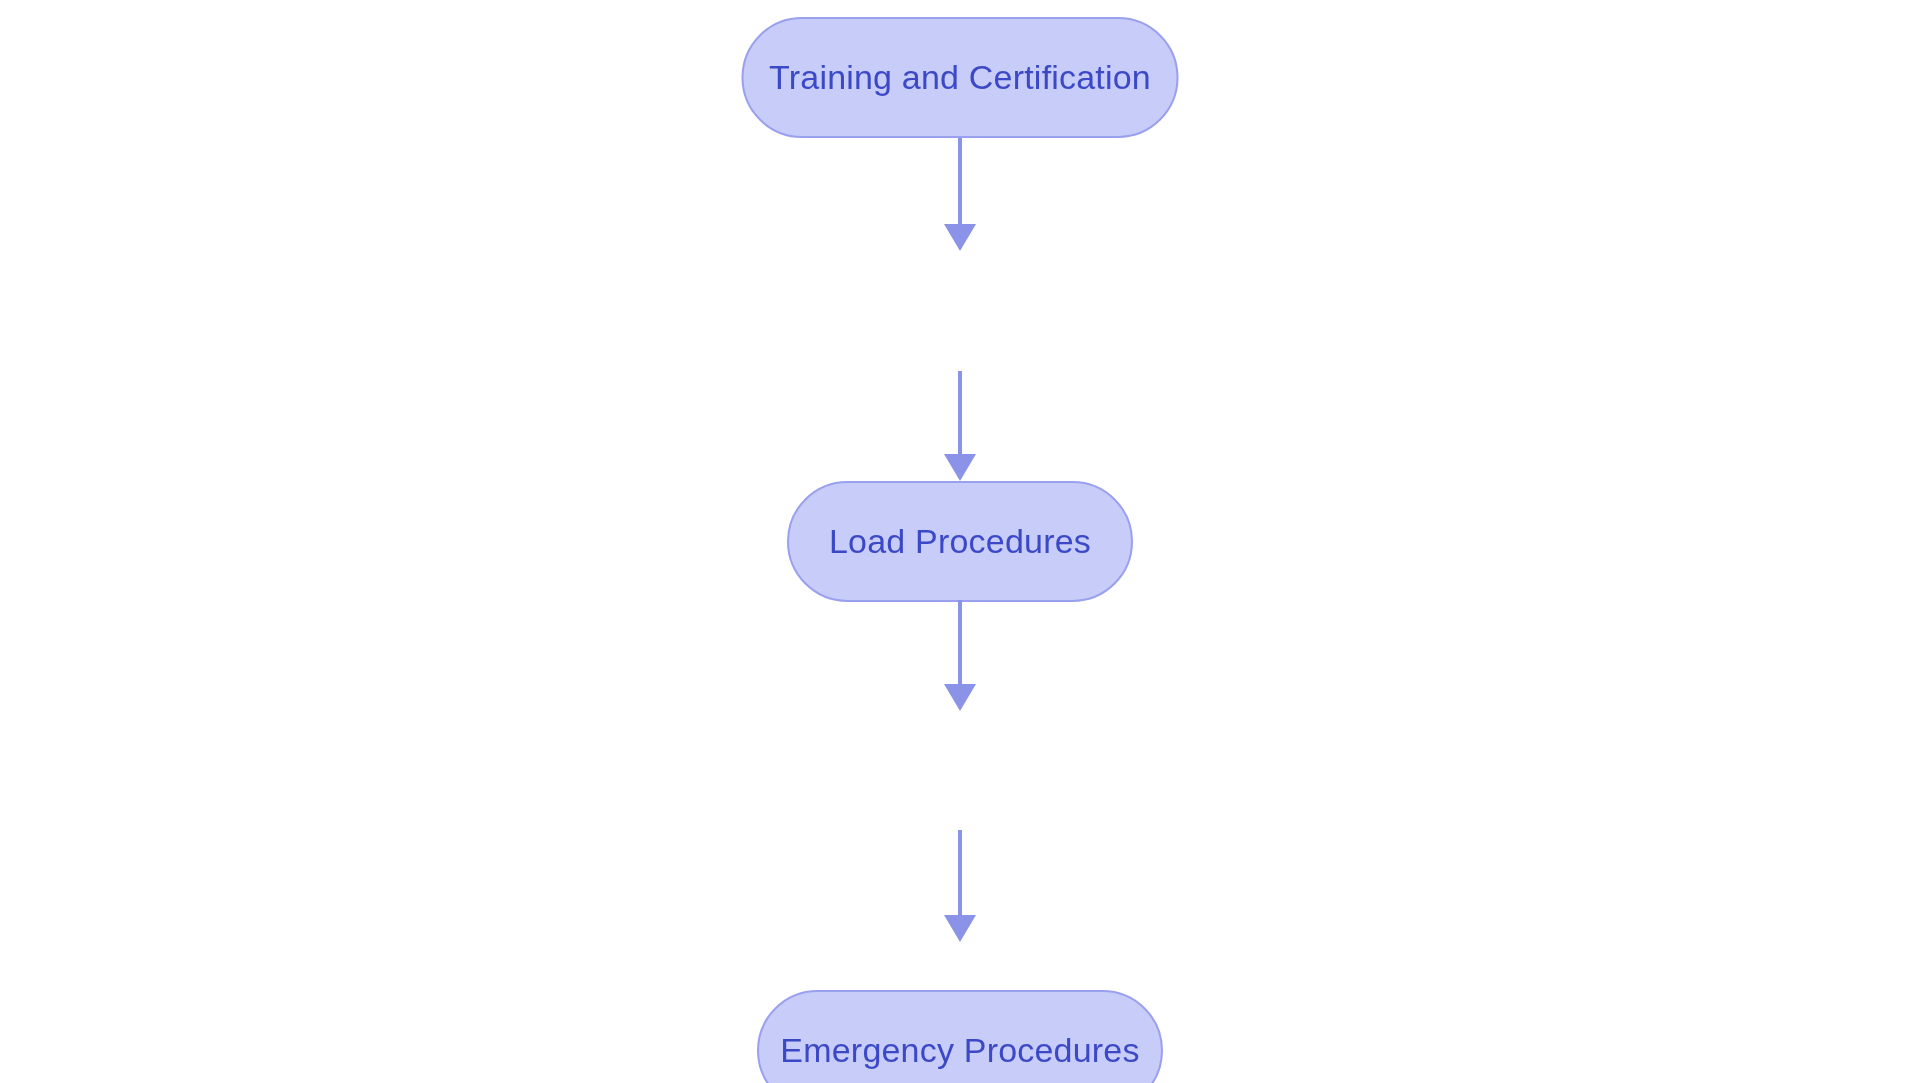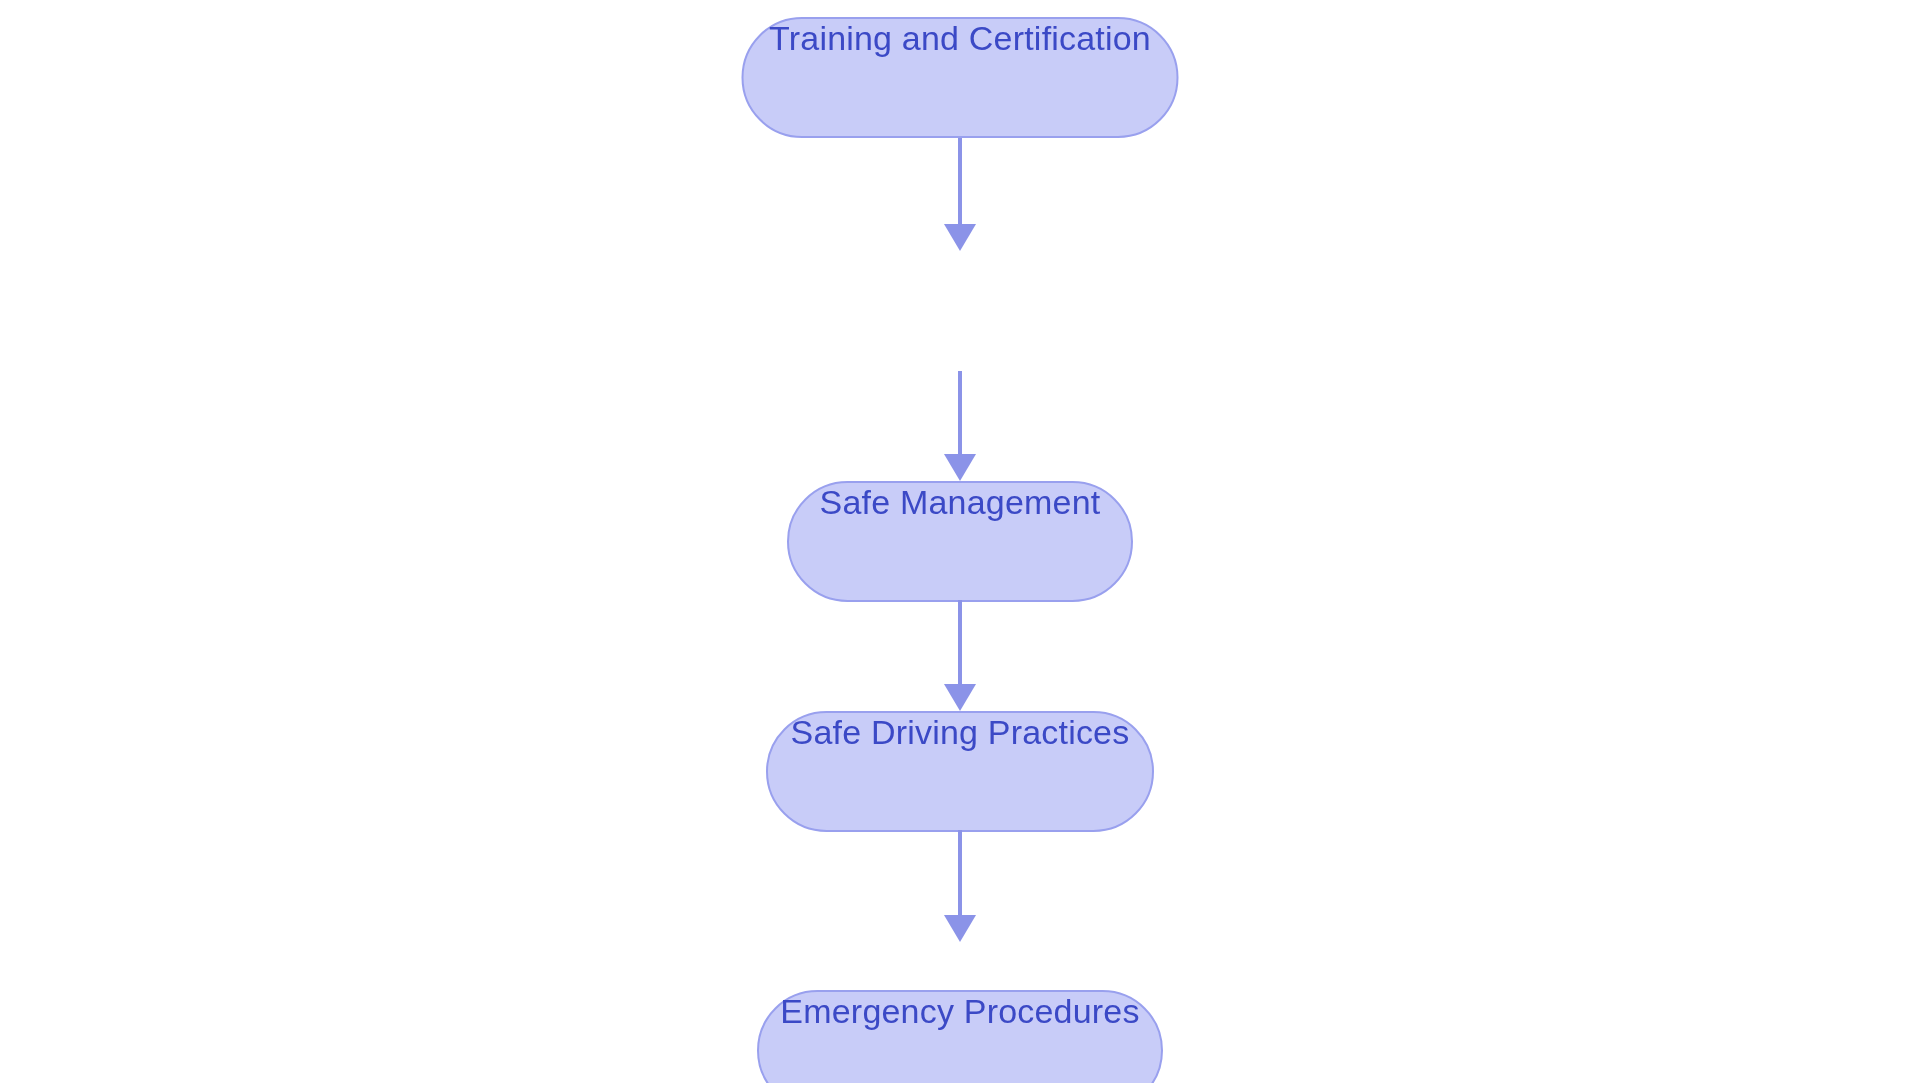--- a/index.html
+++ b/index.html
@@ -25,21 +25,21 @@
   }
   .flow-node {
     position: absolute;
     left: 50%;
     transform: translateX(-50%);
     height: 121px;
     background: var(--node-fill);
     border: 2px solid var(--node-border);
     border-radius: 62px;
     display: flex;
-    align-items: flex-start;
+    align-items: center;
     justify-content: center;
     color: var(--node-text);
     font-size: 34px;
     font-weight: 400;
     letter-spacing: 0.2px;
     white-space: nowrap;
   }
   .node-1 { top: 17px;  width: 437px; }
   .node-2 { top: 251px; width: 399px; }
   .node-3 { top: 481px; width: 346px; }
@@ -86,31 +86,28 @@
     <div class="arrow-head"></div>
   </div>
 
 
   <div class="flow-arrow arrow-2">
     <div class="arrow-line"></div>
     <div class="arrow-head"></div>
   </div>
 
   <div class="flow-node node-3">
-    <span>Safe Management</span>
+    <span>Load Procedures</span>
   </div>
 
   <div class="flow-arrow arrow-3">
     <div class="arrow-line"></div>
     <div class="arrow-head"></div>
   </div>
 
-  <div class="flow-node node-4">
-    <span>Safe Driving Practices</span>
-  </div>
 
   <div class="flow-arrow arrow-4">
     <div class="arrow-line"></div>
     <div class="arrow-head"></div>
   </div>
 
   <div class="flow-node node-5">
     <span>Emergency Procedures</span>
   </div>
 

